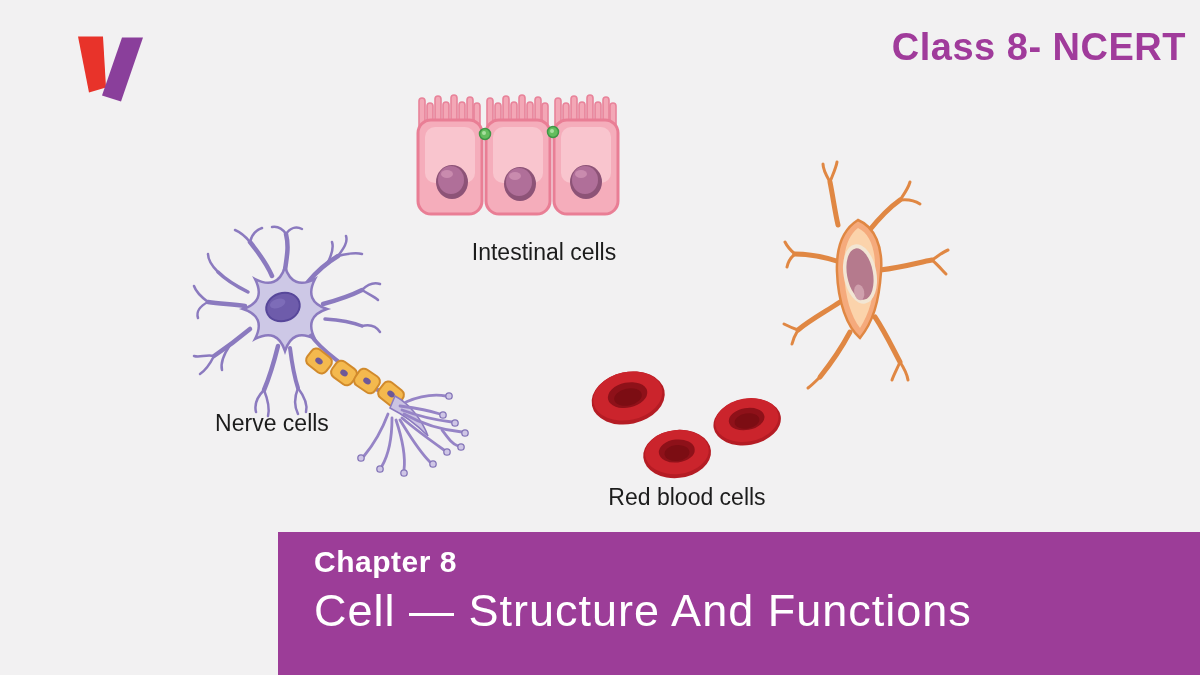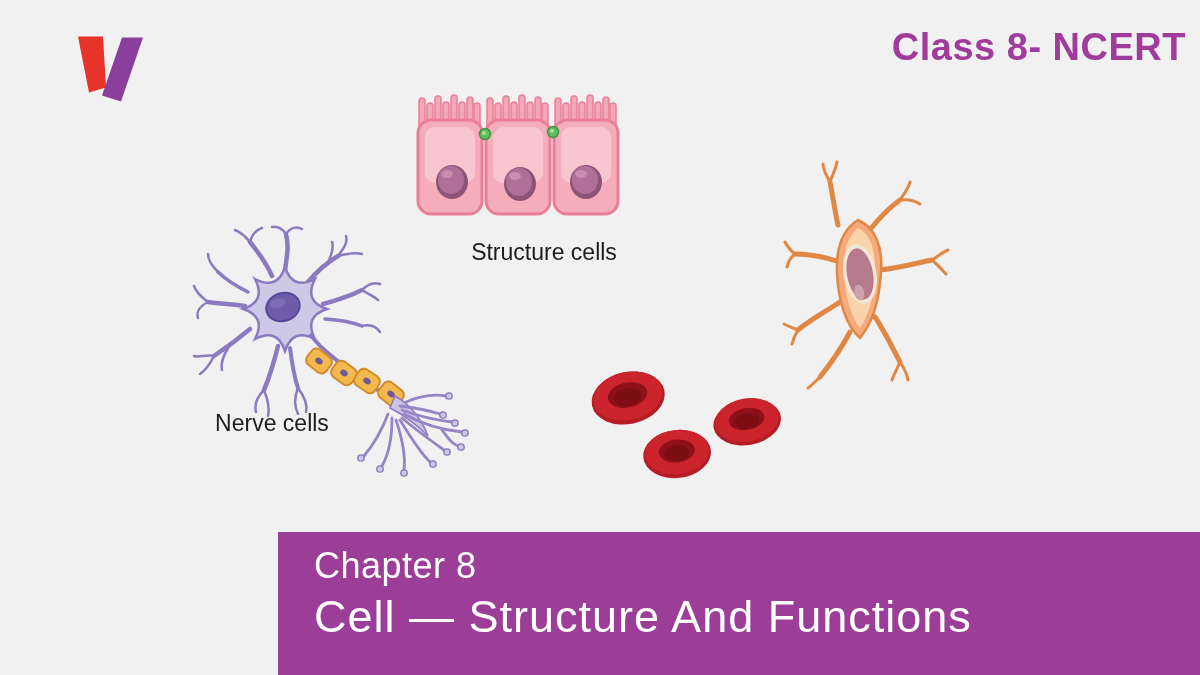--- a/index.html
+++ b/index.html
@@ -30,21 +30,21 @@
   .label-intestinal{left:429px;top:239px;width:230px;}
   .label-nerve{left:182px;top:410px;width:180px;}
   .label-rbc{left:597px;top:484px;width:180px;}
   
   .banner{
     position:absolute;left:278px;top:532px;right:0;bottom:0;
     background:#9c3d98;color:#ffffff;
     padding:13px 0 0 36px;box-sizing:border-box;
   }
   .banner .chapter{
-    font-size:36px;font-weight:400;letter-spacing:.5px;line-height:1.15;
+    font-size:30px;font-weight:700;letter-spacing:.5px;line-height:1.15;
   }
   .banner .title{
     font-size:45px;font-weight:400;letter-spacing:1px;line-height:1.1;
     margin-top:6px;white-space:nowrap;
   }
 </style>
 </head>
 <body>
 
 <div id="stage">
@@ -112,21 +112,21 @@
         </g>
     </g>
 
     <g>
       <circle cx="70" cy="50" r="5.5" fill="#64bd5d" stroke="#3f9747" stroke-width="1.5"></circle>
       <circle cx="69" cy="49" r="2" fill="#a8dfa0"></circle>
       <circle cx="138" cy="48" r="5.5" fill="#64bd5d" stroke="#3f9747" stroke-width="1.5"></circle>
       <circle cx="137" cy="47" r="2" fill="#a8dfa0"></circle>
     </g>
   </svg>
-  <div class="cell-label label-intestinal">Structure cells</div>
+  <div class="cell-label label-intestinal">Intestinal cells</div>
 
   <svg class="illus illus-neuron" viewBox="0 0 300 265" aria-hidden="true">
     <g fill="none" stroke="#8b7abf" stroke-linecap="round">
 
       <path d="M82,52 C76,38 68,28 60,18" stroke-width="4.5"></path>
       <path d="M60,18 C55,12 50,8 45,6" stroke-width="2.5"></path>
       <path d="M60,18 C62,10 66,6 72,4" stroke-width="2.5"></path>
       <path d="M95,46 C97,32 99,22 96,10" stroke-width="4.5"></path>
       <path d="M96,10 C92,4 88,2 82,3" stroke-width="2.5"></path>
       <path d="M96,10 C100,4 106,2 112,5" stroke-width="2.5"></path>
@@ -230,20 +230,21 @@
       <ellipse cx="167" cy="64" rx="18" ry="11" fill="#8e1119"></ellipse>
       <ellipse cx="167" cy="66" rx="12.5" ry="7.5" fill="#7c0d13"></ellipse>
     </g>
     <g transform="rotate(-6 97 98)">
       <ellipse cx="97" cy="99" rx="34" ry="24" fill="#b51c24"></ellipse>
       <ellipse cx="97" cy="97" rx="32" ry="22" fill="#cb242c"></ellipse>
       <ellipse cx="97" cy="96" rx="18" ry="11.5" fill="#8e1119"></ellipse>
       <ellipse cx="97" cy="98" rx="12.5" ry="8" fill="#7c0d13"></ellipse>
     </g>
   </svg>
+  <div class="cell-label label-rbc">Red blood cells</div>
 
   <svg class="illus illus-spindle" viewBox="0 0 178 240" aria-hidden="true">
     <g fill="none" stroke="#e08743" stroke-linecap="round">
       <path d="M58,73 C55,60 53,45 50,30" stroke-width="5"></path>
       <path d="M50,30 C46,23 43,18 43,12" stroke-width="3"></path>
       <path d="M50,30 C53,22 56,16 57,10" stroke-width="3"></path>
       <path d="M88,80 C100,65 110,55 120,48" stroke-width="5"></path>
       <path d="M120,48 C124,42 128,37 130,30" stroke-width="3"></path>
       <path d="M120,48 C128,47 134,48 140,52" stroke-width="3"></path>
       <path d="M100,118 C125,115 140,110 152,108" stroke-width="5"></path>

